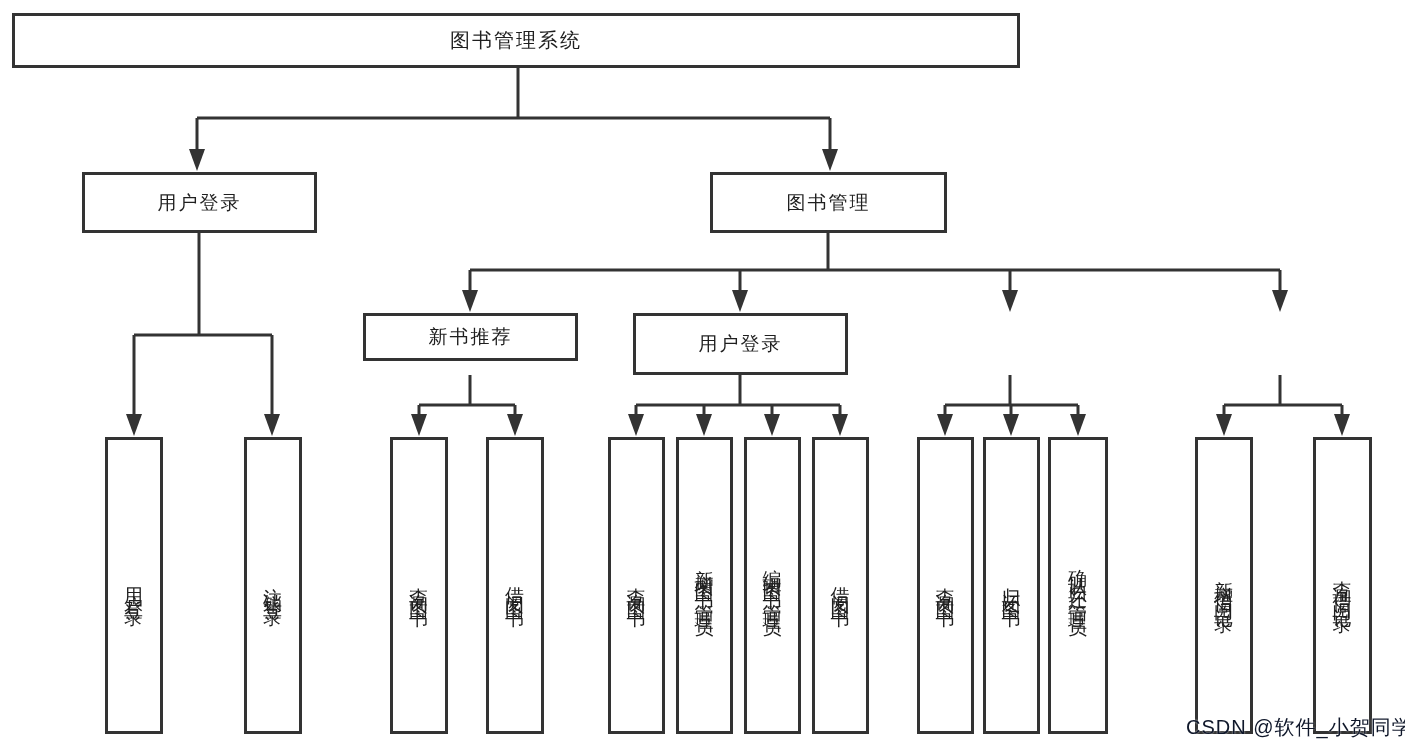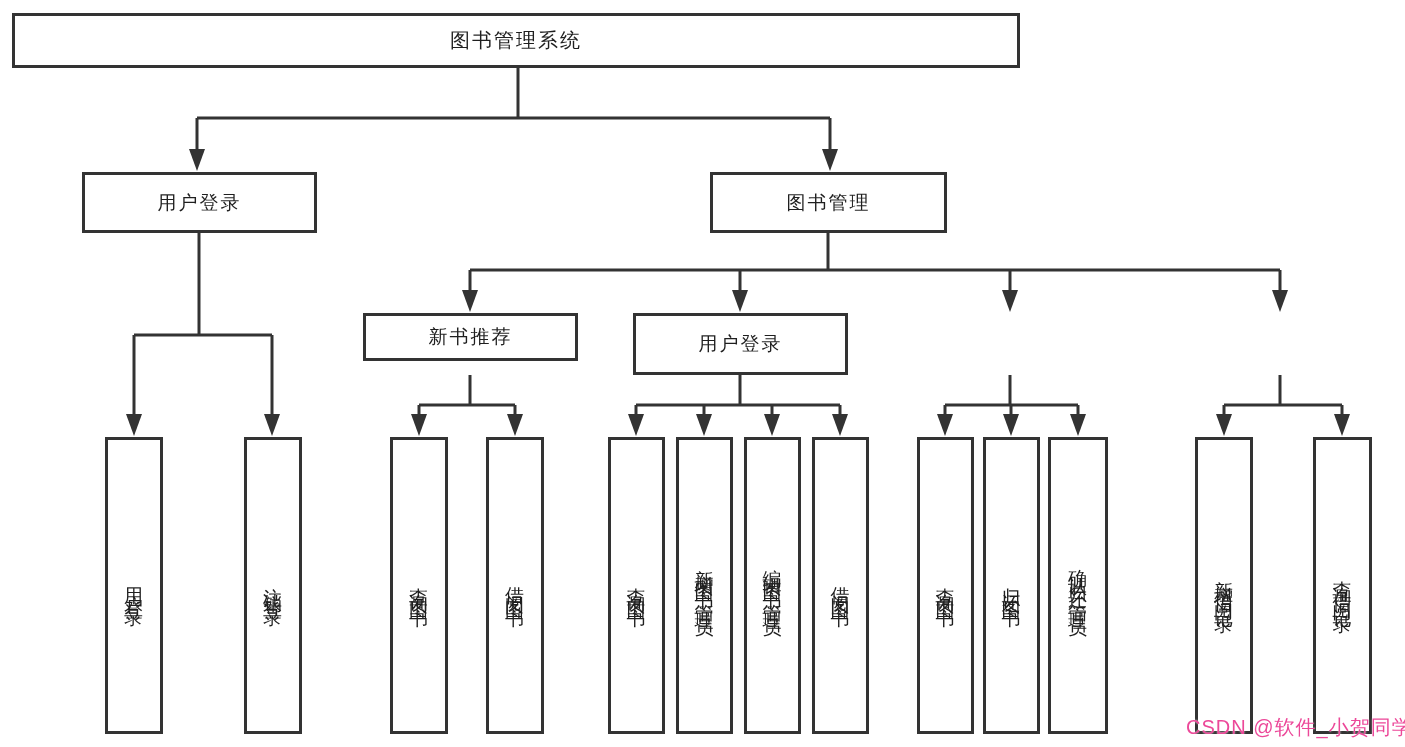--- a/index.html
+++ b/index.html
@@ -52,21 +52,21 @@
     white-space: nowrap;
   }
   .watermark {
     position: absolute;
     left: 1186px;
     top: 714px;
     width: 215px;
     z-index: 5;
     font-size: 20px;
     letter-spacing: 1px;
-    color: #ec4899;
+    color: #0f172a;
     text-shadow: 0 0 2px rgba(255,255,255,0.9);
     white-space: nowrap;
   }
 </style>
 </head>
 <body>
 
 <div id="stage">
 
   <svg id="connectors" viewBox="0 0 1405 747" xmlns="http://www.w3.org/2000/svg">

